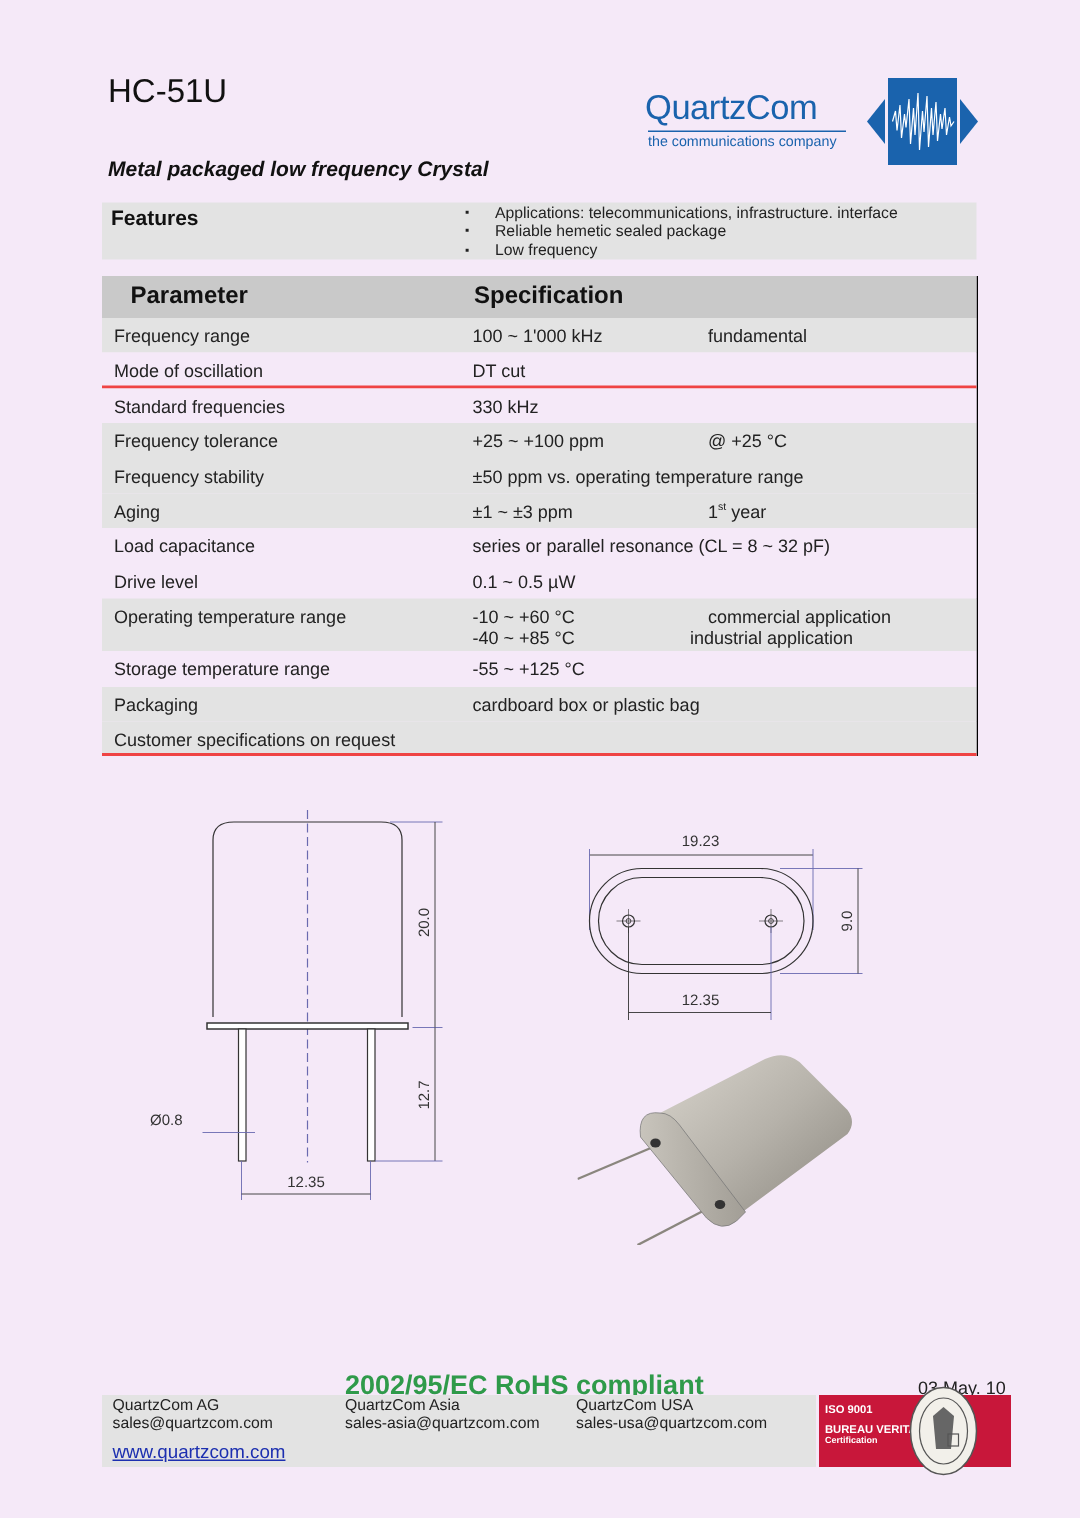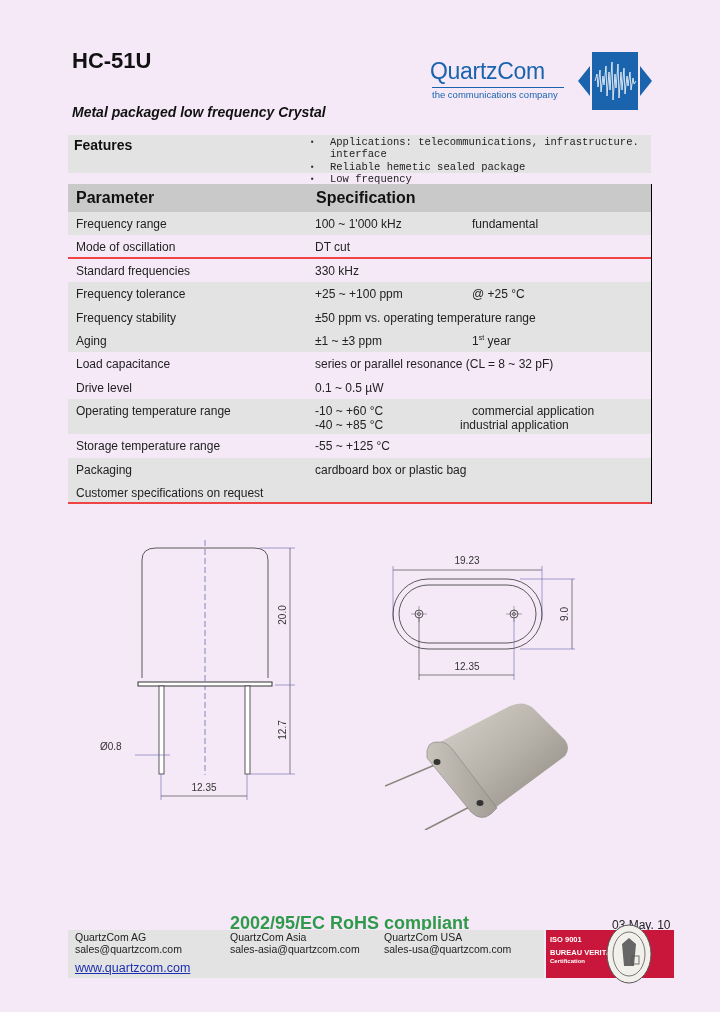--- a/index.html
+++ b/index.html
@@ -1,36 +1,36 @@
 <!DOCTYPE html>
 <html><head>
 <meta charset="utf-8">
 <style>
   * { box-sizing: border-box; margin: 0; padding: 0; }
   html, body { width: 720px; height: 1012px; background: #f5e9f8; overflow: hidden; }
   body { position: relative; font-family: "Liberation Sans", sans-serif; color: #111; }
 
-  .title { position: absolute; left: 72px; top: 48px; font-size: 22px; font-weight: bold; letter-spacing: 0px; }
+  .title { position: absolute; left: 72px; top: 48px; font-size: 22px; font-weight: normal; letter-spacing: 0px; }
   .subtitle { position: absolute; left: 72px; top: 104px; font-size: 14px; font-weight: bold; font-style: italic; }
 
   .logo { position: absolute; left: 430px; top: 52px; width: 226px; height: 58px; }
   .logo-name { position: absolute; left: 0; top: 6px; font-size: 23px; color: #1a63ad; letter-spacing: -0.3px; }
   .logo-underline { position: absolute; left: 2px; top: 35px; width: 132px; height: 1px; background: #1a63ad; }
   .logo-tag { position: absolute; left: 2px; top: 37px; font-size: 9.5px; color: #1a63ad; }
   .logo-mark { position: absolute; left: 146px; top: 0; width: 80px; height: 58px; }
 
   .features { position: absolute; left: 68px; top: 135px; width: 583px; height: 38px; background: #e3e3e3; }
   .features-label { position: absolute; left: 6px; top: 2px; font-size: 14px; font-weight: bold; }
   .features-list { position: absolute; left: 242px; top: 1px; list-style: none; font-size: 10.5px; line-height: 12.3px; color: #222; }
-  .features-list li { position: relative; padding-left: 20px; font-family: Liberation Mono, monospace; }
+  .features-list li { position: relative; padding-left: 20px; }
   .features-list li::before { content: "▪"; position: absolute; left: 0; top: 0; font-size: 8px; }
 
   .spec { position: absolute; left: 68px; top: 184px; width: 584px; border-right: 1px solid #000; }
   .spec-head { height: 28px; background: #c9c9c9; display: flex; align-items: center; font-size: 16px; font-weight: bold; }
-  .spec-head .c1 { position: absolute; left: 8px; }
+  .spec-head .c1 { position: absolute; left: 19px; }
   .spec-head .c2 { position: absolute; left: 248px; }
   .row { position: relative; height: 23.4px; font-size: 12px; color: #222; }
   .row.tall { height: 35px; }
   .row.gray { background: #e3e3e3; }
   .row.pink { background: #f5e9f8; }
   .row.line-bottom { border-bottom: 2px solid #ef4444; }
   .row .p { position: absolute; left: 8px; top: 5px; }
   .row .s { position: absolute; left: 247px; top: 5px; }
   .row .n { position: absolute; left: 404px; top: 5px; }
   .row .s2 { position: absolute; left: 247px; top: 19px; }

